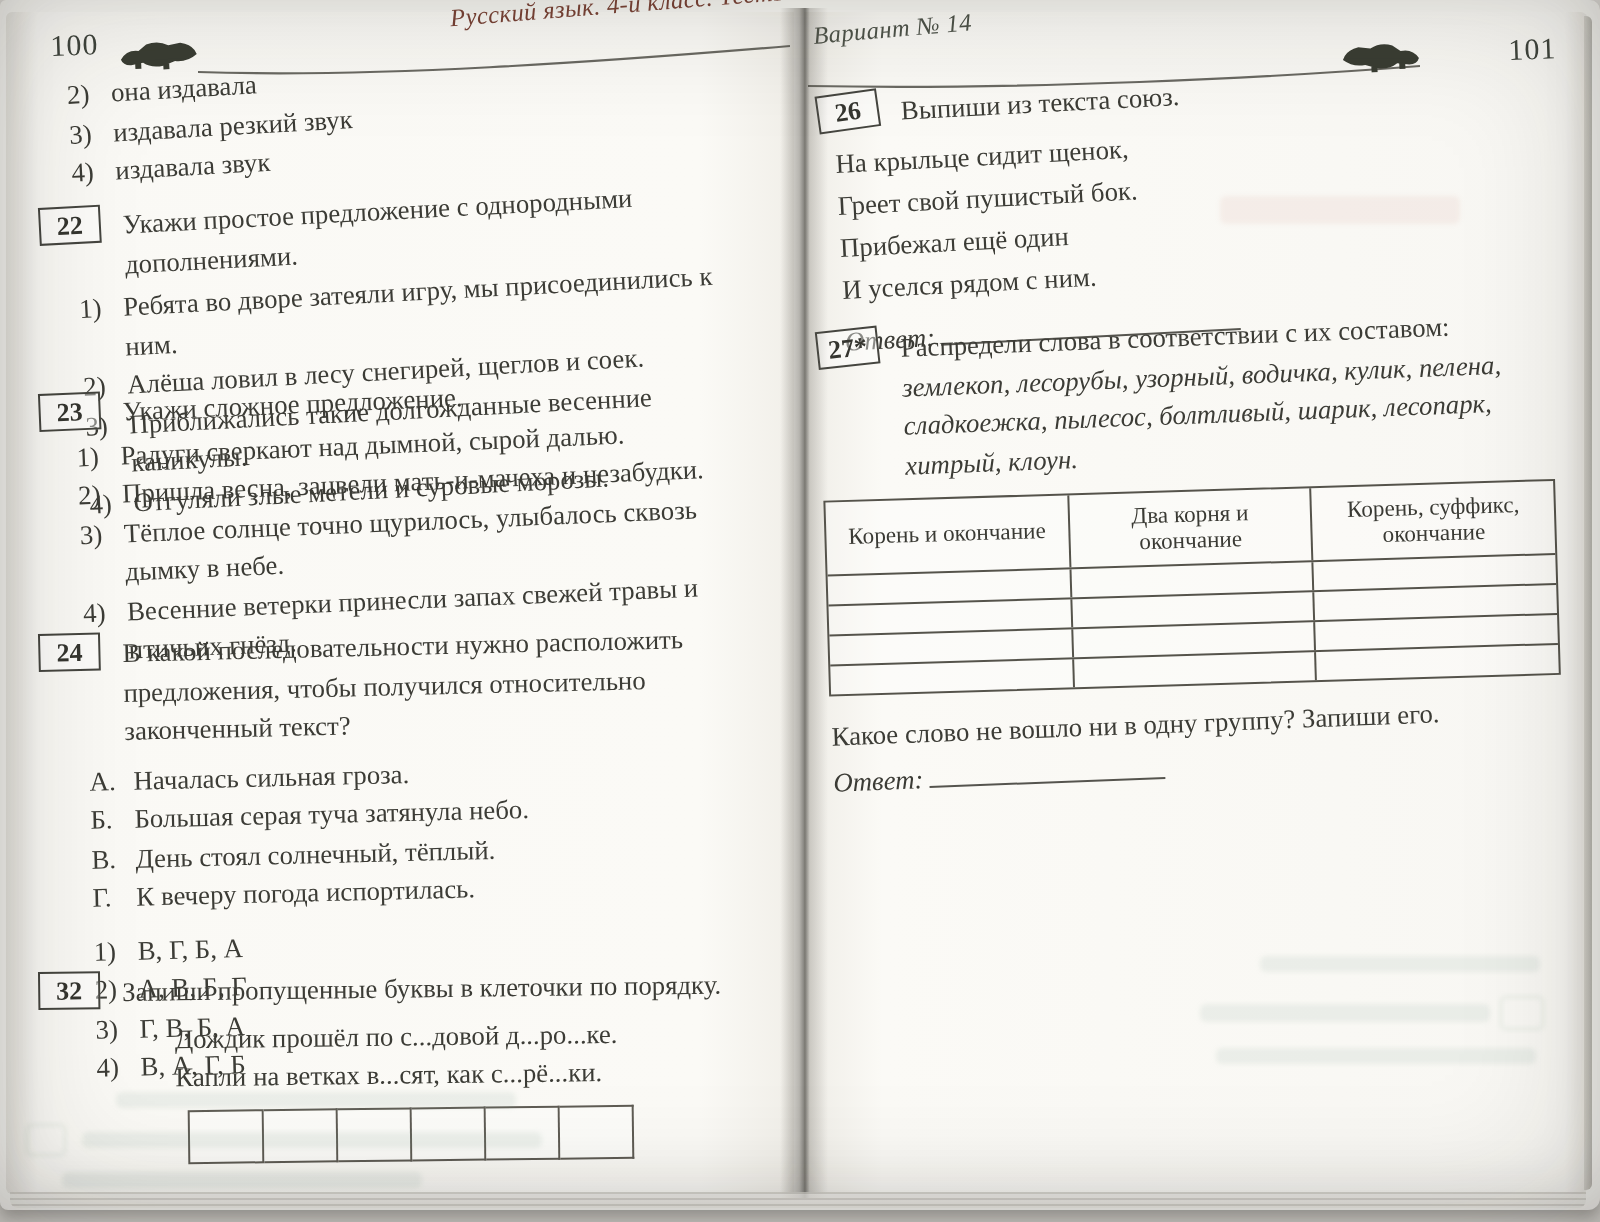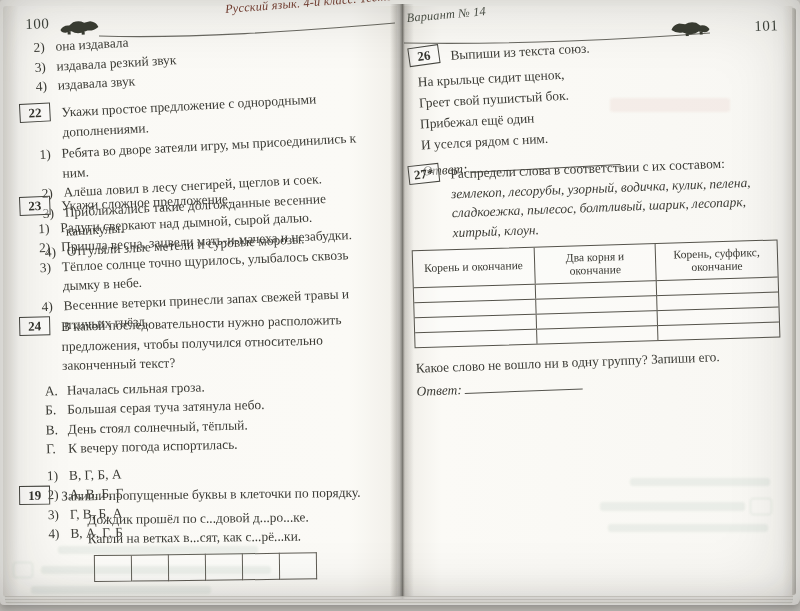--- a/index.html
+++ b/index.html
@@ -212,21 +212,21 @@
         </div>
         <div class="opt">
           <span class="marker">4)</span>
           <span class="otext">В, А, Г, Б</span>
         </div>
       </div>
     </div>
 
     <div class="block body-text" style="left:16px;top:481px;width:360px;transform:rotate(-0.7deg);">
       <div class="qrow">
-        <span class="qbox">19</span>
+        <span class="qbox">32</span>
         <span class="qprompt">Запиши пропущенные буквы в клеточки по порядку.</span>
       </div>
       <div style="margin-left:68px;margin-top:4px;">
         <div>Дождик прошёл по с...довой д...ро...ке.</div>
         <div>Капли на ветках в...сят, как с...рё...ки.</div>
       </div>
       <div class="cells" style="margin-left:74px;margin-top:6px;">
         <div class="cell"></div>
         <div class="cell"></div>
         <div class="cell"></div>

